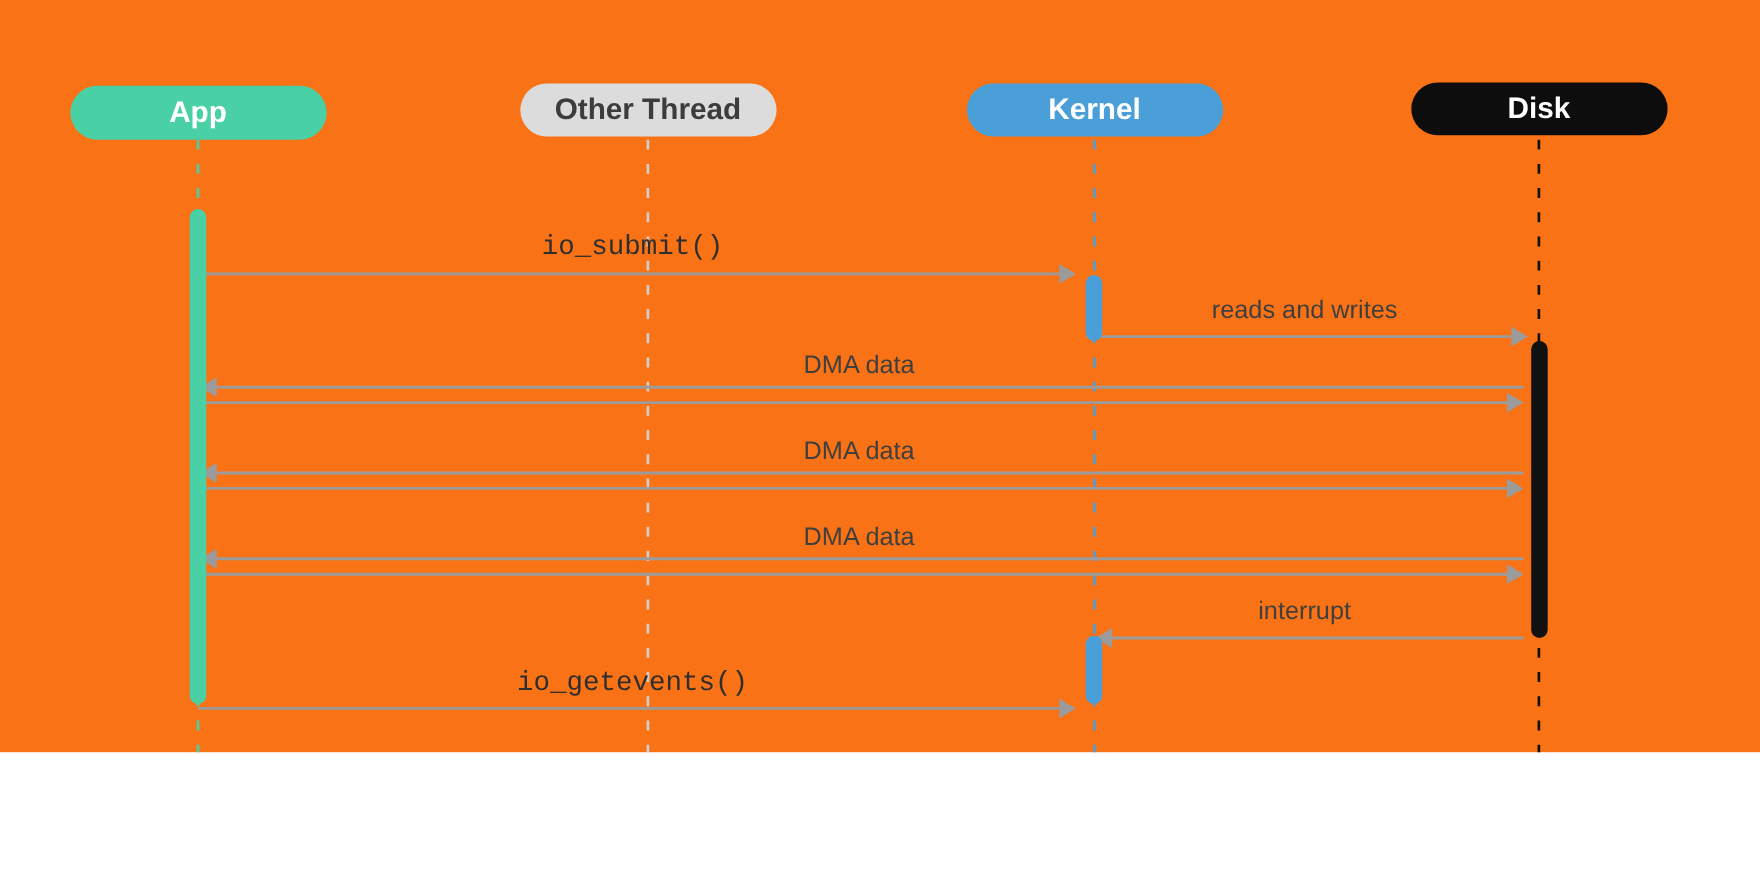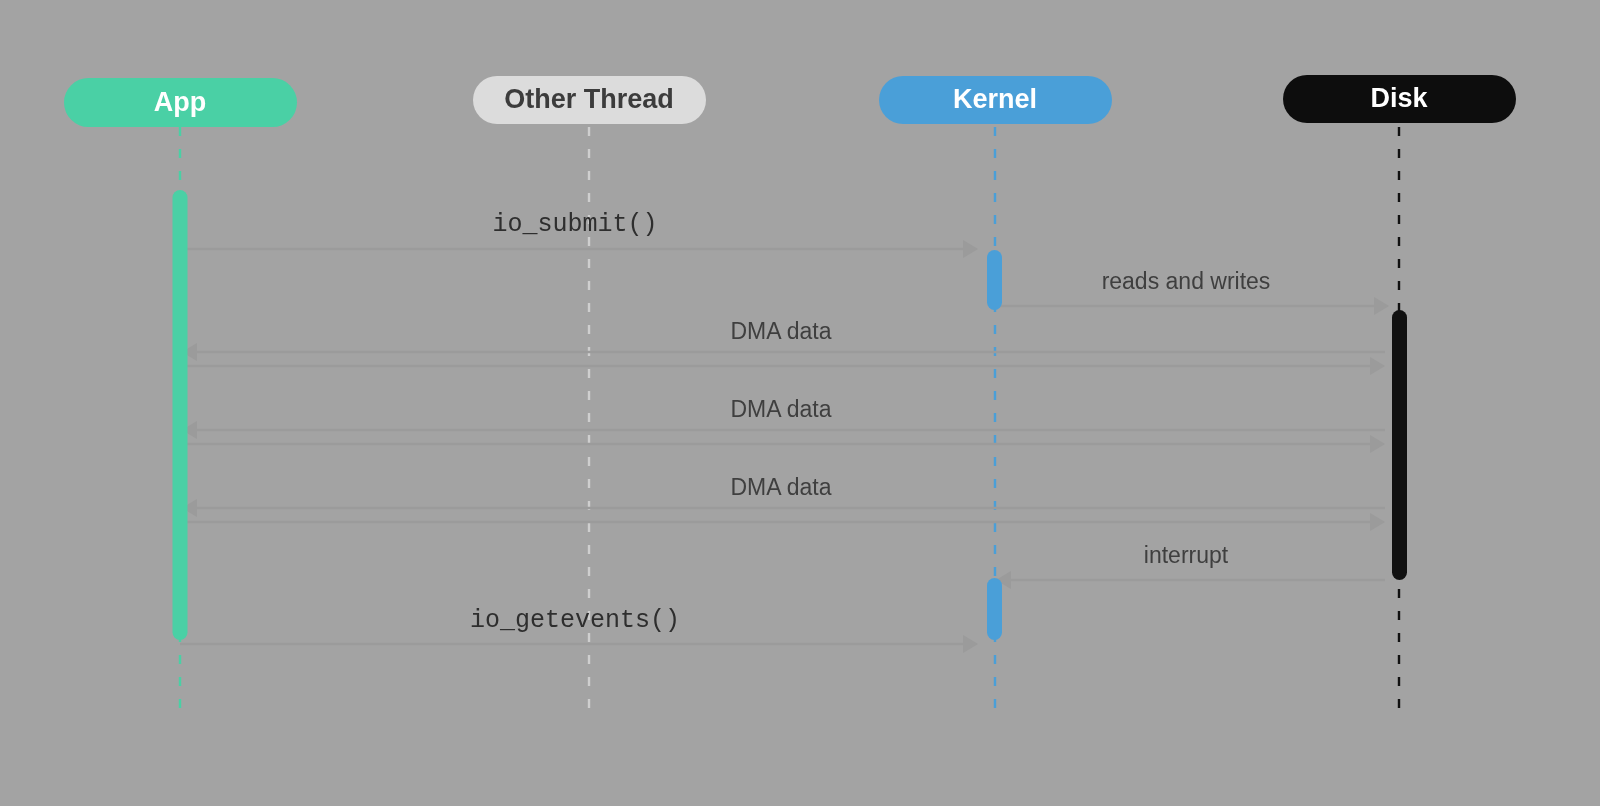--- a/index.html
+++ b/index.html
@@ -8,22 +8,22 @@
     padding: 0;
     background: #ffffff;
   }
   body {
     font-family: "Liberation Sans", sans-serif;
     -webkit-font-smoothing: antialiased;
   }
   #canvas {
     position: relative;
     width: 1600px;
-    height: 806px;
-    background: #a3a3a3;
+    height: 684px;
+    background: #f97316;
     overflow: hidden;
   }
   #diagram-svg {
     position: absolute;
     left: 0;
     top: 0;
     width: 1600px;
     height: 806px;
     display: block;
   }

